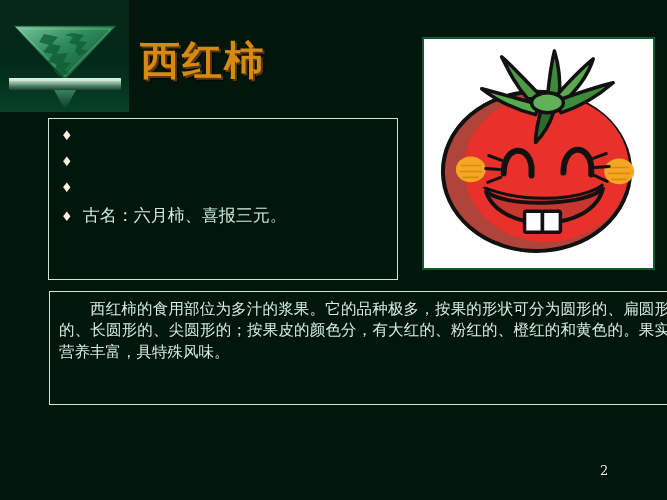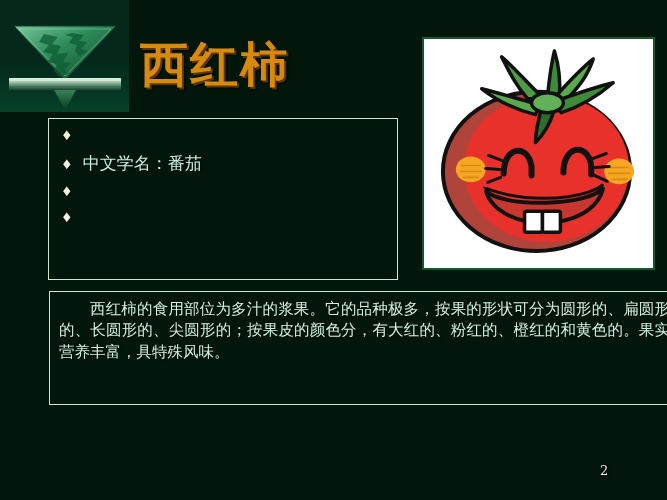--- a/index.html
+++ b/index.html
@@ -21,21 +21,21 @@
     position:absolute;left:0;top:0;width:129px;height:112px;
     background:linear-gradient(180deg,#04291a 0%,#032a1b 55%,#06452a 100%);
     opacity:.92;
   }
   
   #logo{position:absolute;left:6px;top:18px;width:118px;height:92px;}
   
   #title{
     position:absolute;left:140px;top:40px;
     font-family:"DejaVu Sans","Liberation Sans",sans-serif;
-    font-size:48px;font-weight:bold;letter-spacing:2px;
+    font-size:40px;font-weight:bold;letter-spacing:2px;
     color:#d88a10;
     text-shadow:2px 2px 0 #5a3605, 3px 3px 2px rgba(0,0,0,.6);
     line-height:1;
   }
   
   #bulletbox{
     position:absolute;left:48px;top:118px;width:350px;height:162px;
     border:1px solid #cfe6d2;
     box-sizing:border-box;
   }
@@ -128,27 +128,27 @@
 
   <div id="title">西红柿</div>
 
   <div id="bulletbox">
     <ul id="bulletlist">
       <li>
         <span class="diamond">♦</span>
       </li>
       <li>
         <span class="diamond">♦</span>
-        <span>中文学名：番茄</span>
-      </li>
-      <li>
-        <span class="diamond">♦</span>
-      </li>
-      <li>
-        <span class="diamond">♦</span>
+      </li>
+      <li>
+        <span class="diamond">♦</span>
+      </li>
+      <li>
+        <span class="diamond">♦</span>
+        <span>古名：六月柿、喜报三元。</span>
       </li>
     </ul>
   </div>
 
   <div id="parabox">
     <p>西红柿的食用部位为多汁的浆果。它的品种极多，按果的形状可分为圆形的、扁圆形的、长圆形的、尖圆形的；按果皮的颜色分，有大红的、粉红的、橙红的和黄色的。果实营养丰富，具特殊风味。</p>
   </div>
 
   <div id="picframe">
     <svg viewBox="0 0 230 230" xmlns="http://www.w3.org/2000/svg">

